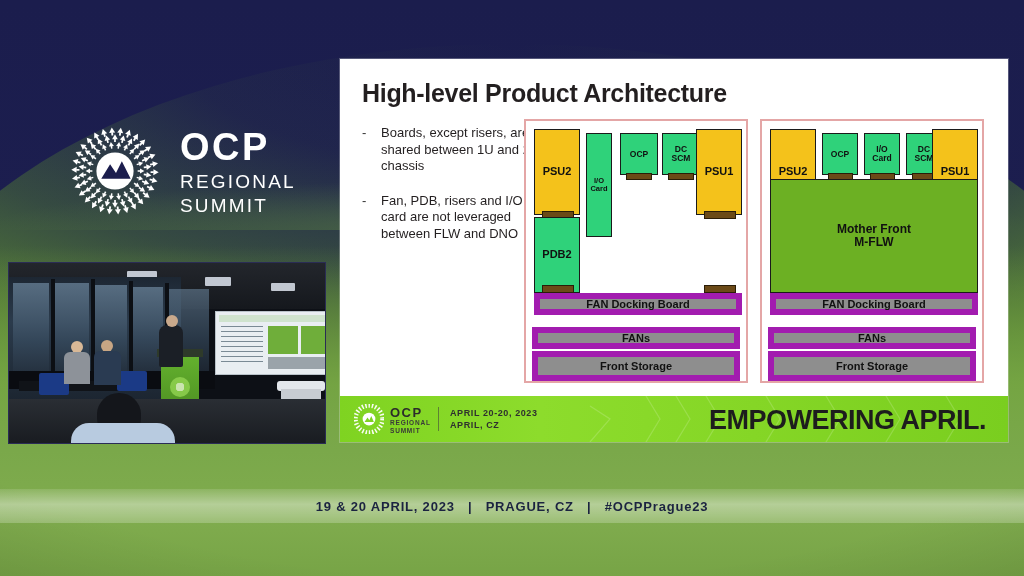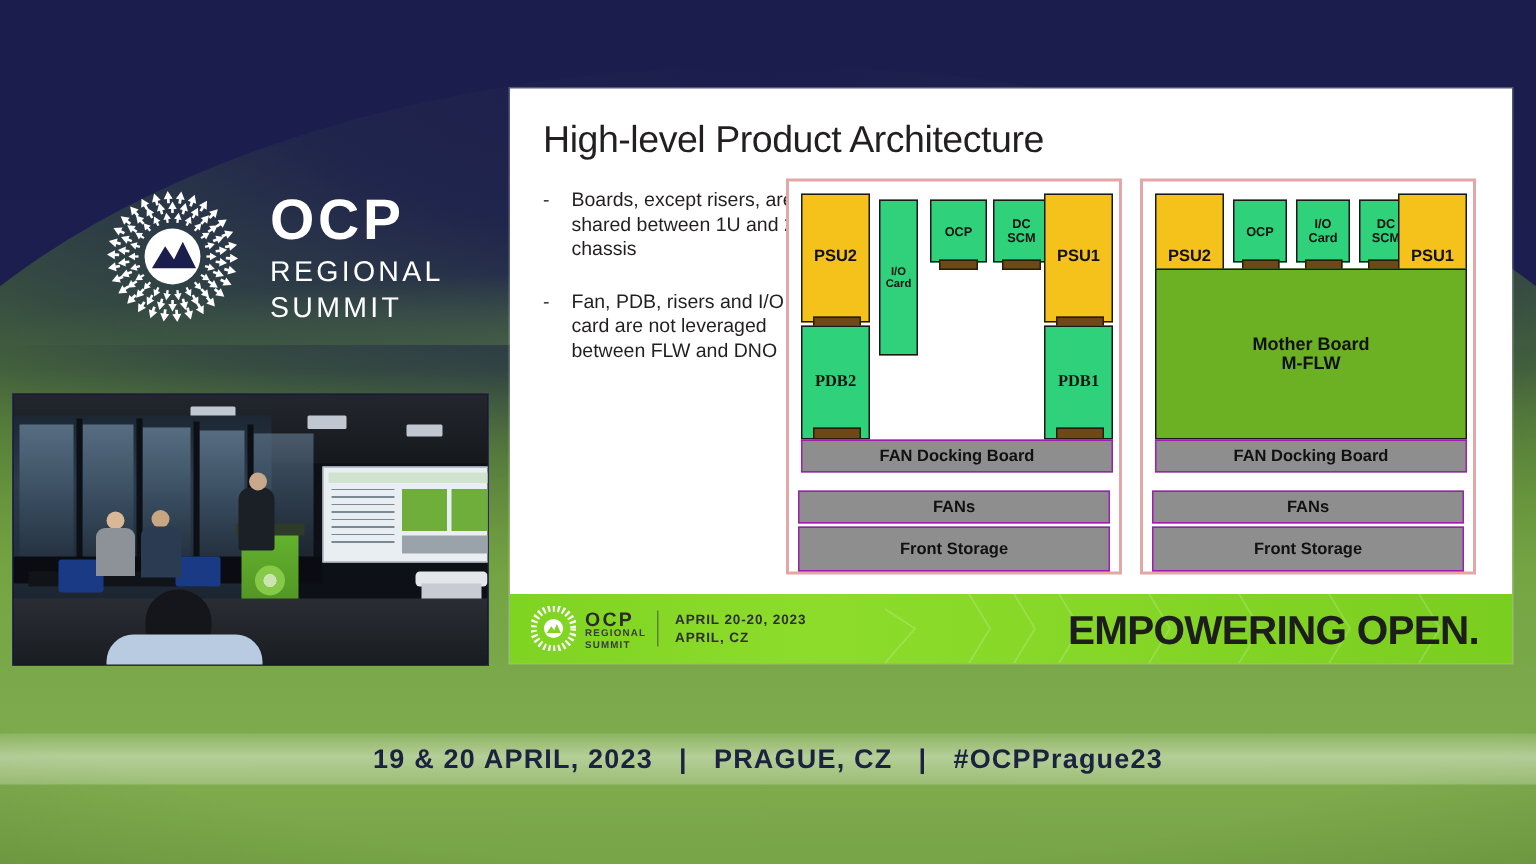--- a/index.html
+++ b/index.html
@@ -126,48 +126,48 @@
   .dark-band { position:absolute; left:0; top:108px; width:206px; height:18px; background:#0a0c11; }
 
   
   #slide {
     position:absolute; left: 340px; top: 59px; width: 668px; height: 383px;
     background:#ffffff; box-shadow: 0 0 0 1px rgba(255,255,255,0.25);
     overflow:hidden;
   }
   #slide-title {
     position:absolute; left: 22px; top: 20px;
-    font-size: 25px; font-weight: 400; color:#231f20; letter-spacing:-0.3px;
+    font-size: 25px; font-weight: 700; color:#231f20; letter-spacing:-0.3px;
   }
   #bullets { position:absolute; left: 22px; top: 66px; width: 178px; }
   .bullet { display:flex; gap:10px; margin-bottom: 18px; }
   .bullet-dash { flex:0 0 9px; color:#333; font-size:13px; line-height:16px; }
   .bullet-text { font-size: 13px; line-height: 16.5px; color:#231f20; }
 
   
   .panel {
     position:absolute; top: 60px; width: 224px; height: 264px;
     border: 2px solid #e4a6a6; background:#ffffff;
     padding: 4px;
   }
   #panel-left { left: 184px; }
   #panel-right { left: 420px; }
 
   .chassis { position:relative; width:100%; height:196px; }
   .blk { position:absolute; border:1px solid #1a1a1a; display:flex;
          align-items:center; justify-content:center; text-align:center;
          font-weight:700; color:#111; line-height:1.05; }
   .psu   { background:#f4c21b; font-size:11px; }
-  .pdb   { background:#2fd27a; font-size:11px;font-family:Liberation Serif, serif; }
+  .pdb   { background:#2fd27a; font-size:11px; }
   .riser { background:#2fd27a; font-size:7.5px; }
   .card  { background:#2fd27a; font-size:8.5px; }
   .mobo  { background:#6cb023; font-size:12px; }
   .conn  { position:absolute; background:#6b4a17; border:1px solid #2a1d08; }
   .greybar {
-    position:absolute; background:#8e8e8e; border:1px solid #a21caf;
+    position:absolute; background:#8e8e8e; border:6px solid #a21caf;
     display:flex; align-items:center; justify-content:center;
     font-weight:700; color:#111;
   }
 
   
   #slide-footer {
     position:absolute; left:0; bottom:0; width:100%; height: 46px;
     background: linear-gradient(90deg,#7fd321 0%,#8ddc2c 30%,#85d626 62%,#7ace1f 100%);
     overflow:hidden;
   }
@@ -184,21 +184,21 @@
     font-size:27px; font-weight:800; color:#1d1d1d; letter-spacing:-0.5px;
   }
 
   
   #bottom-band {
     position:absolute; left:0; right:0; top: 489px; height: 34px;
     background: linear-gradient(180deg, rgba(255,255,255,0.12) 0%, rgba(255,255,255,0.42) 45%, rgba(255,255,255,0.22) 100%);
     display:flex; align-items:center; justify-content:center;
   }
   #bottom-text {
-    font-size: 18px; font-weight: 700; color:#1b2340; letter-spacing:0.8px;
+    font-size: 13px; font-weight: 700; color:#1b2340; letter-spacing:0.8px;
     white-space:pre;
   }
 </style>
 </head>
 <body>
 
 <div id="stage">
 
   <div class="bg-navy"></div>
   <div class="bg-green-arc"></div>
@@ -620,21 +620,20 @@
         <div class="blk card" style="left:90px;top:8px;width:38px;height:42px;">OCP</div>
         <div class="conn" style="left:96px;top:48px;width:26px;height:7px;"></div>
 
         <div class="blk card" style="left:132px;top:8px;width:38px;height:42px;white-space:pre;">DC
 SCM</div>
         <div class="conn" style="left:138px;top:48px;width:26px;height:7px;"></div>
 
 
         <div class="blk psu" style="left:166px;top:4px;width:46px;height:86px;">PSU1</div>
         <div class="conn" style="left:174px;top:86px;width:32px;height:8px;"></div>
-        <div class="blk pdb" style="left:166px;top:92px;width:46px;height:76px;">PDB1</div>
         <div class="conn" style="left:174px;top:160px;width:32px;height:8px;"></div>
 
         <div class="greybar" style="left:4px;top:168px;width:208px;height:22px;font-size:11px;">FAN Docking Board</div>
       </div>
       <div class="greybar" style="position:absolute;left:6px;top:206px;width:208px;height:22px;font-size:11px;">FANs</div>
       <div class="greybar" style="position:absolute;left:6px;top:230px;width:208px;height:30px;font-size:11px;">Front Storage</div>
     </div>
 
     <div class="panel" id="panel-right">
       <div class="chassis">
@@ -649,21 +648,21 @@
 Card</div>
         <div class="conn" style="left:104px;top:48px;width:25px;height:8px;"></div>
 
         <div class="blk card" style="left:140px;top:8px;width:36px;height:42px;white-space:pre;">DC
 SCM</div>
         <div class="conn" style="left:146px;top:48px;width:25px;height:8px;"></div>
 
         <div class="blk psu" style="left:166px;top:4px;width:46px;height:86px;">PSU1</div>
         <div class="conn" style="left:174px;top:84px;width:32px;height:8px;"></div>
 
-        <div class="blk mobo" style="left:4px;top:54px;width:208px;height:114px;white-space:pre;">Mother Board
+        <div class="blk mobo" style="left:4px;top:54px;width:208px;height:114px;white-space:pre;">Mother Front
 M-FLW</div>
 
         <div class="greybar" style="left:4px;top:168px;width:208px;height:22px;font-size:11px;">FAN Docking Board</div>
       </div>
       <div class="greybar" style="position:absolute;left:6px;top:206px;width:208px;height:22px;font-size:11px;">FANs</div>
       <div class="greybar" style="position:absolute;left:6px;top:230px;width:208px;height:30px;font-size:11px;">Front Storage</div>
     </div>
 
     <div id="slide-footer">
       <svg class="hexes" viewBox="0 0 668 46" preserveAspectRatio="none" aria-hidden="true">
@@ -684,21 +683,21 @@
           <circle cx="20" cy="20" r="8.5" fill="#ffffff"></circle>
           <path d="M14 24 L18 18 L20.5 21.5 L23 16 L26.5 24 Z" fill="#7fd321"></path>
         </svg>
       </div>
       <div class="foot-ocp">OCP</div>
       <div class="foot-sub1">REGIONAL</div>
       <div class="foot-sub2">SUMMIT</div>
       <div class="foot-div"></div>
       <div class="foot-date">APRIL 20-20, 2023</div>
       <div class="foot-city">APRIL, CZ</div>
-      <div id="empowering">EMPOWERING OPEN.</div>
+      <div id="empowering">EMPOWERING APRIL.</div>
     </div>
   </div>
 
   <div id="bottom-band">
     <div id="bottom-text">19 &amp; 20 APRIL, 2023   |   PRAGUE, CZ   |   #OCPPrague23</div>
   </div>
 
 </div>
 
 </body></html>

